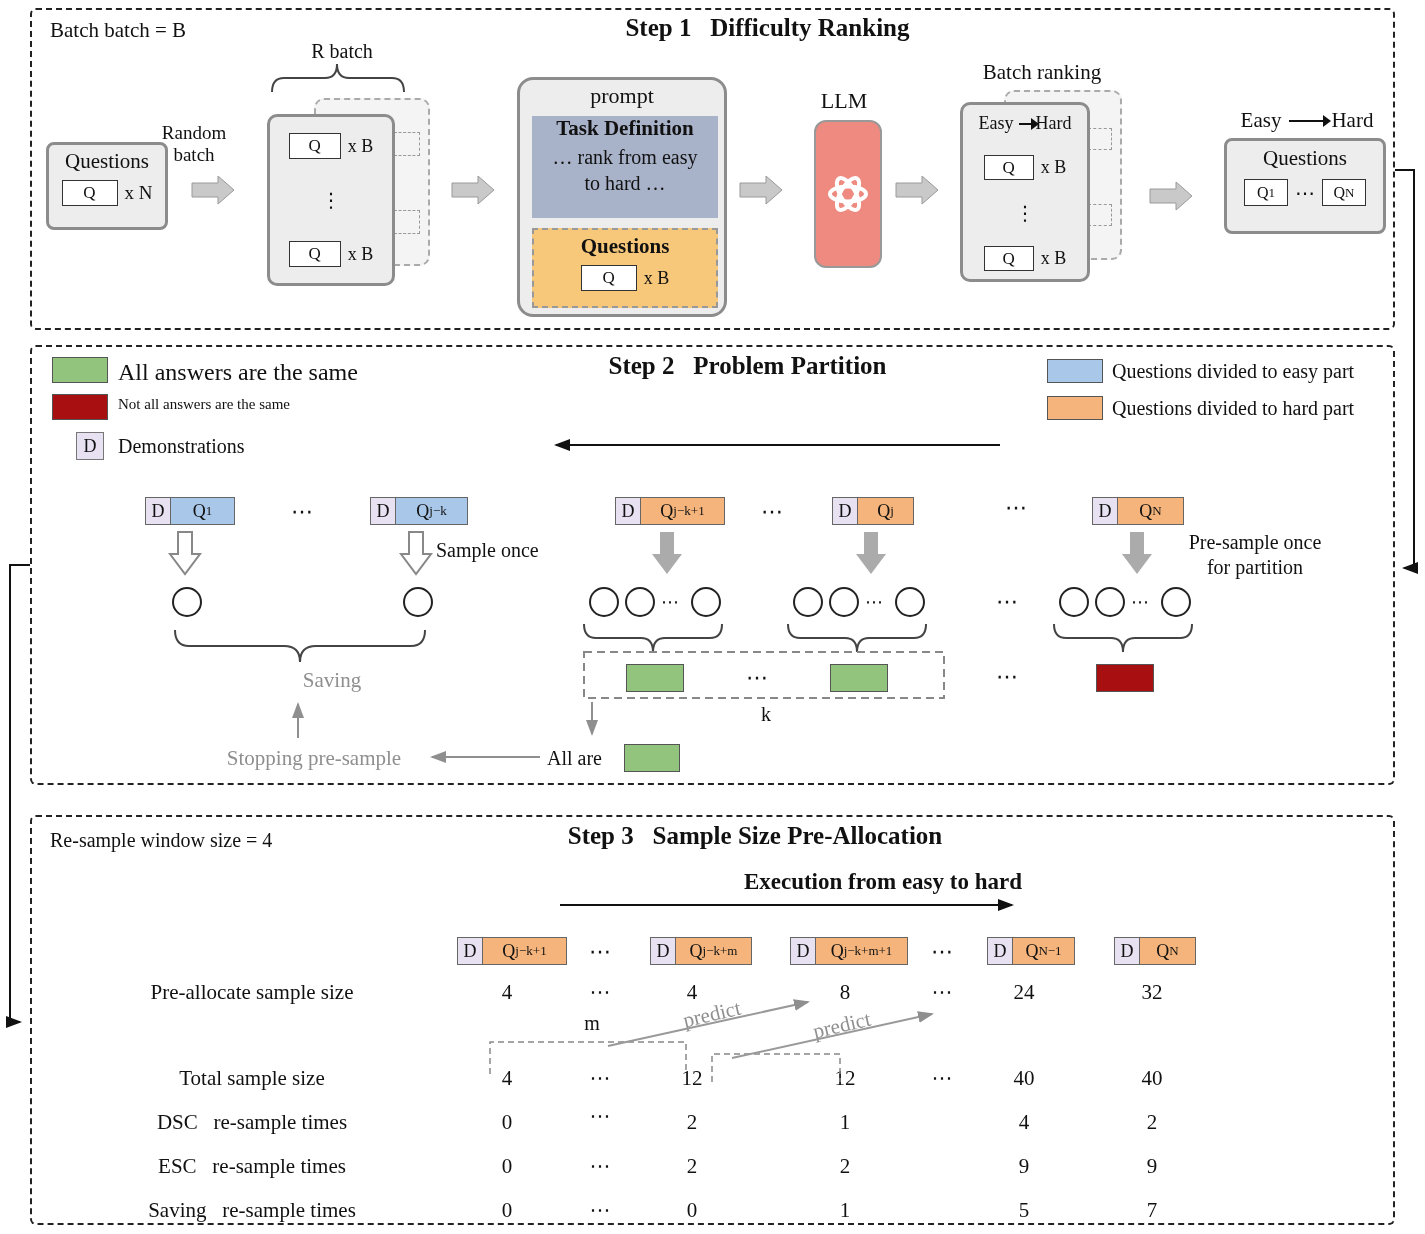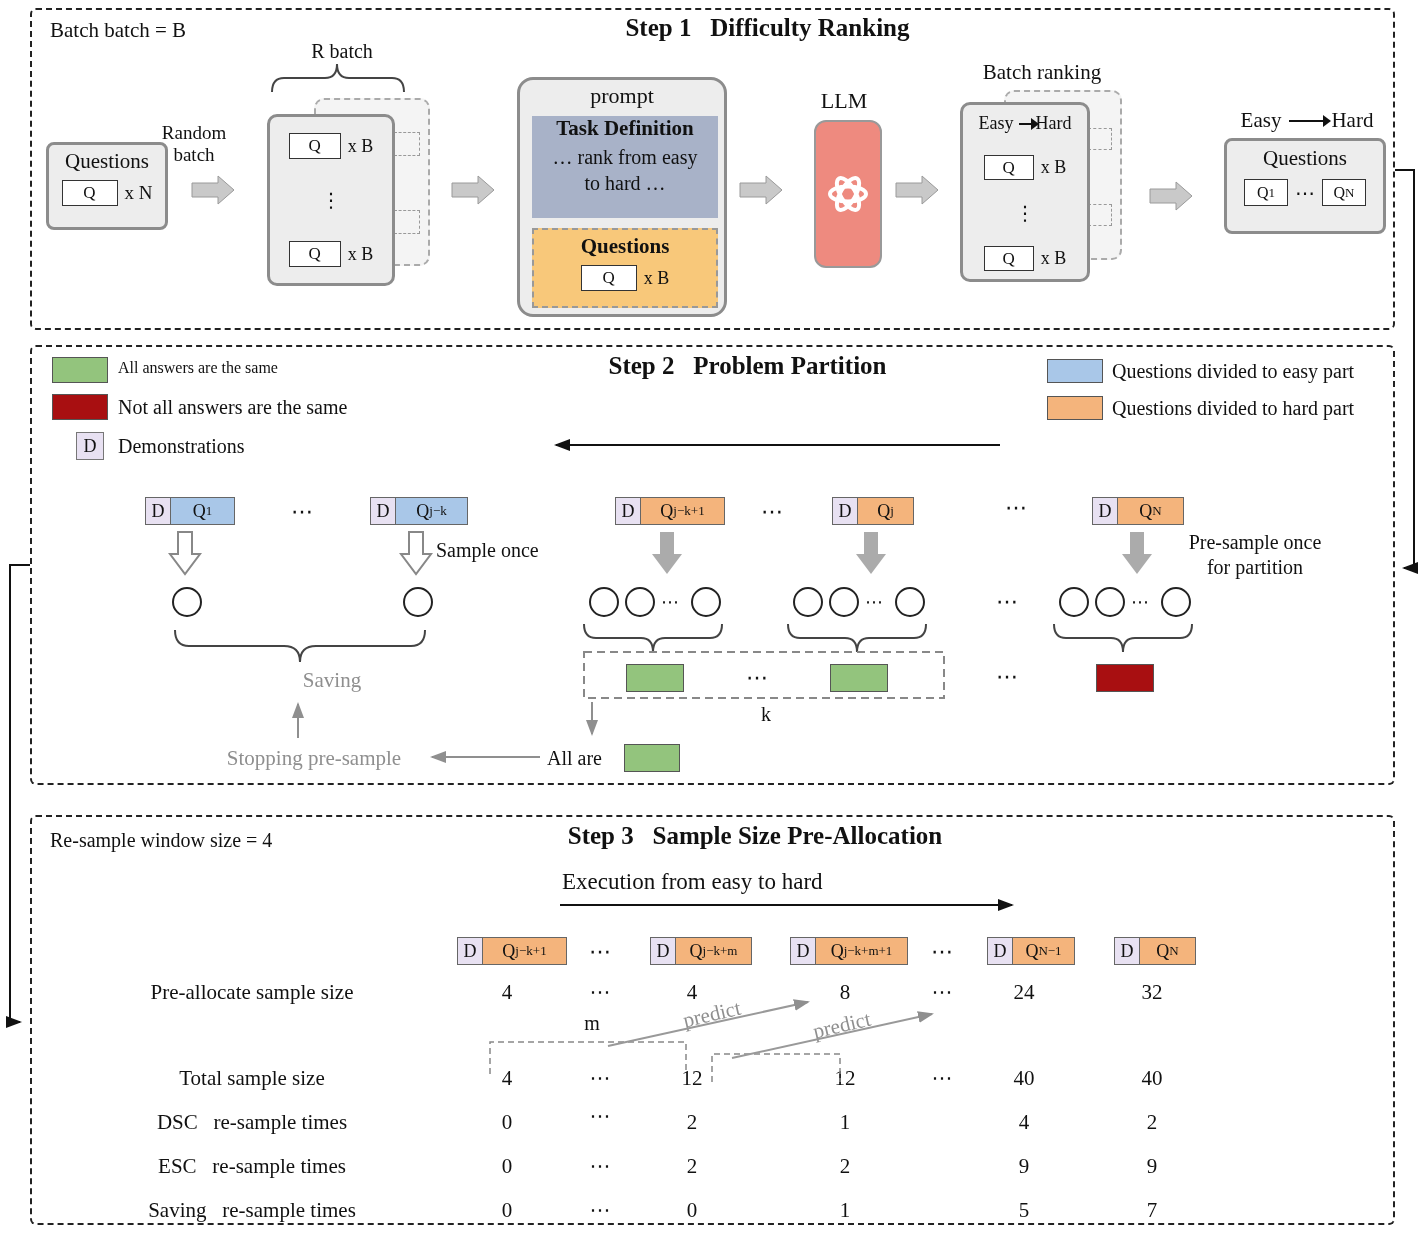--- a/index.html
+++ b/index.html
@@ -202,23 +202,23 @@
           </div>
       </div>
     </div>
   </div>
 
   <div class="panel" style="left:30px;top:345px;width:1365px;height:440px">
 
     <div class="title" style="left:70px;right:0;top:5px">Step 2   Problem Partition</div>
 
     <div class="colorbox" style="left:20px;top:10px;width:56px;height:26px;background:#93c47d"></div>
-    <div class="abs" style="left:86px;top:12px;font-size:16px">All answers are the same</div>
+    <div class="abs" style="left:86px;top:12px;font-size:24px">All answers are the same</div>
     <div class="colorbox" style="left:20px;top:47px;width:56px;height:26px;background:#a80f11"></div>
-    <div class="abs" style="left:86px;top:49px;font-size:20px">Not all answers are the same</div>
+    <div class="abs" style="left:86px;top:49px;font-size:15px">Not all answers are the same</div>
     <div style="position:absolute;left:44px;top:85px;width:28px;height:28px;background:#e8e1f2;border:1.5px solid #777;display:flex;align-items:center;justify-content:center;font-size:18px;z-index:3">
         <span>D</span>
       </div>
     <div class="abs" style="left:86px;top:88px;font-size:20px">Demonstrations</div>
 
     <div class="colorbox" style="left:1015px;top:12px;width:56px;height:24px;background:#a9c7e8"></div>
     <div class="abs" style="left:1080px;top:13px;font-size:20px">Questions divided to easy part</div>
     <div class="colorbox" style="left:1015px;top:49px;width:56px;height:24px;background:#f4b47c"></div>
     <div class="abs" style="left:1080px;top:50px;font-size:20px">Questions divided to hard part</div>
 
@@ -297,21 +297,21 @@
     <div class="abs gray-text" style="left:172px;top:399px;width:220px;text-align:center;font-size:21px">Stopping pre-sample</div>
     <div class="abs" style="left:515px;top:400px;width:70px;font-size:20px">All are</div>
     <div class="colorbox" style="left:592px;top:397px;width:56px;height:28px;background:#93c47d"></div>
   </div>
 
   <div class="panel" style="left:30px;top:815px;width:1365px;height:410px">
 
     <div class="note" style="left:18px;top:12px;font-size:20px">Re-sample window size = 4</div>
     <div class="title" style="left:85px;right:0;top:5px">Step 3   Sample Size Pre-Allocation</div>
 
-    <div class="abs" style="left:530px;top:52px;width:460px;text-align:left;font-size:23px;font-weight:normal">Execution from easy to hard</div>
+    <div class="abs" style="left:530px;top:52px;width:460px;text-align:right;font-size:23px;font-weight:bold">Execution from easy to hard</div>
 
     <div class="dq" style="left:425px;top:120px">
       <span class="d">D</span>
       <span class="q q-hard" style="width:84px">
           <span>Q</span>
           <sub>j−k+1</sub>
         </span>
     </div>
     <div class="dots" style="left:548px;top:122px;width:40px">⋯</div>
     <div class="dq" style="left:618px;top:120px">

